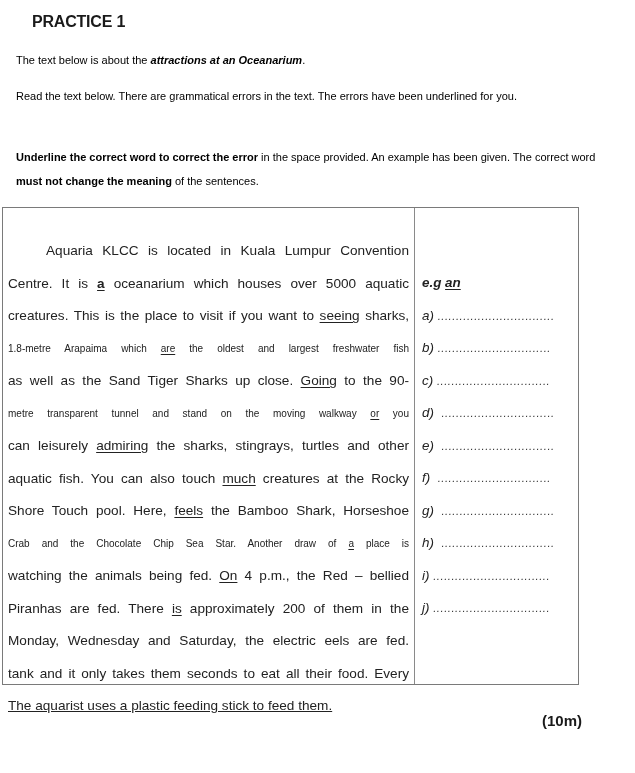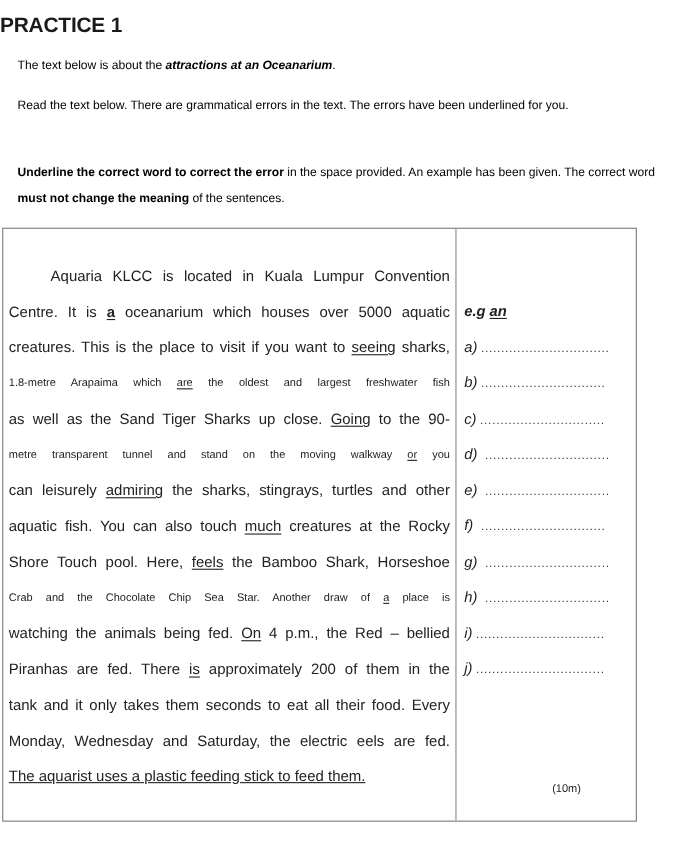--- a/index.html
+++ b/index.html
@@ -10,23 +10,23 @@
     body {
       width: 635px;
       height: 773px;
       position: relative;
       overflow: hidden;
       font-family: "Liberation Sans", sans-serif;
       color: #1a1a1a;
     }
     .title {
       position: absolute;
-      left: 0;
+      left: 32px;
       top: 13px;
-      font-size: 19px;
+      font-size: 16px;
       font-weight: bold;
       letter-spacing: -0.2px;
     }
     .p {
       position: absolute;
       left: 16px;
       font-size: 11px;
       line-height: 24px;
       width: 600px;
       color: #000000;
@@ -35,21 +35,21 @@
     .p2 { top: 84px; }
     .p3 { top: 145px; }
     .bi { font-weight: bold; font-style: italic; }
     .b { font-weight: bold; }
 
     .table {
       position: absolute;
       left: 2px;
       top: 207px;
       width: 577px;
-      height: 540px;
+      height: 478px;
       border: 1.5px solid #7a7a7a;
       box-sizing: border-box;
     }
     .divider {
       position: absolute;
       left: 411px;
       top: 0;
       bottom: 0;
       width: 0;
       border-left: 1.5px solid #8a8a8a;
@@ -96,24 +96,24 @@
       font-style: italic;
     }
     .answer .dots {
       letter-spacing: 0.6px;
       color: #333;
       font-size: 11px;
     }
     .eg { font-weight: bold; }
     .marks {
       position: absolute;
-      left: 502px;
+      left: 542px;
       top: 712px;
-      font-size: 10px;
-      font-weight: normal;
+      font-size: 15px;
+      font-weight: bold;
     }
   </style>
 </head>
 <body>
 
 <div class="title">PRACTICE 1</div>
 
 <div class="p p1">
   <span>The text below is about the </span><span class="bi">attractions at an Oceanarium</span><span>.</span>
 </div>
@@ -133,22 +133,22 @@
     <span class="line"><span>creatures. This is the place to visit if you want to </span><span class="u">seeing</span><span> sharks,</span></span>
     <span class="line small"><span class="small">1.8-metre Arapaima which </span><span class="u small">are</span><span class="small"> the oldest and largest  freshwater fish</span></span>
     <span class="line"><span>as well as the Sand Tiger Sharks up close. </span><span class="u">Going</span><span> to the  90-</span></span>
     <span class="line small"><span class="small">metre transparent tunnel and stand on the moving walkway  </span><span class="u small">or</span><span class="small"> you</span></span>
     <span class="line"><span>can leisurely </span><span class="u">admiring</span><span> the sharks, stingrays, turtles and other</span></span>
     <span class="line"><span>aquatic fish. You can also touch </span><span class="u">much</span><span> creatures at the Rocky</span></span>
     <span class="line"><span>Shore Touch pool. Here, </span><span class="u">feels</span><span> the Bamboo Shark, Horseshoe</span></span>
     <span class="line small"><span class="small">Crab and the Chocolate Chip Sea Star. Another draw of </span><span class="u small">a</span><span class="small"> place is</span></span>
     <span class="line"><span>watching the animals being fed. </span><span class="u">On</span><span> 4 p.m., the Red – bellied</span></span>
     <span class="line"><span>Piranhas are fed. There </span><span class="u">is</span><span> approximately 200 of them in the</span></span>
+    <span class="line"><span>Monday, Wednesday and Saturday, the electric eels are fed.</span></span>
     <span class="line"><span>tank and it only takes them seconds to eat all their food. Every</span></span>
-    <span class="line"><span>Monday, Wednesday and Saturday, the electric eels are fed.</span></span>
     <span class="line last"><span>The aquarist uses a plastic feeding stick to feed them.</span></span>
   </div>
 
   <div class="answers">
     <div class="answer eg">
       <span>e.g</span>
       <span class="u">an</span>
     </div>
     <div class="answer"><span>a)</span> <span class="dots">................................</span></div>
     <div class="answer"><span>b)</span> <span class="dots">...............................</span></div>

